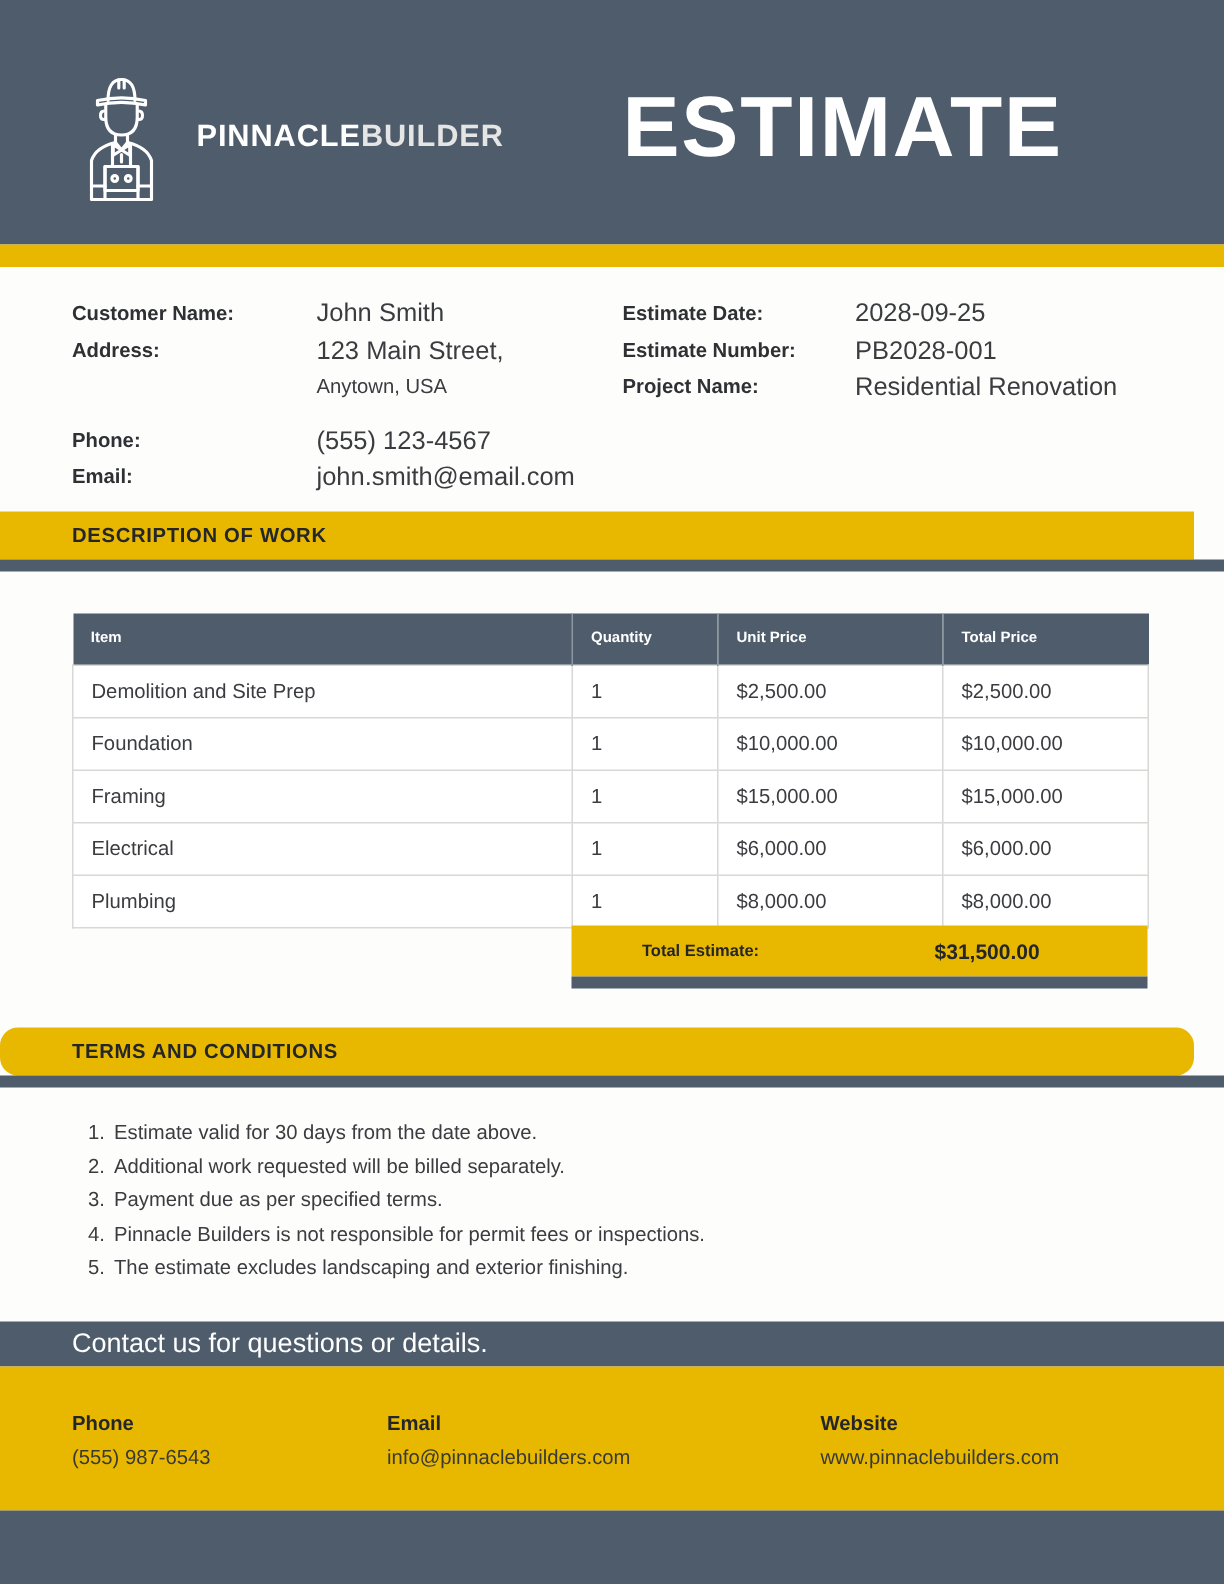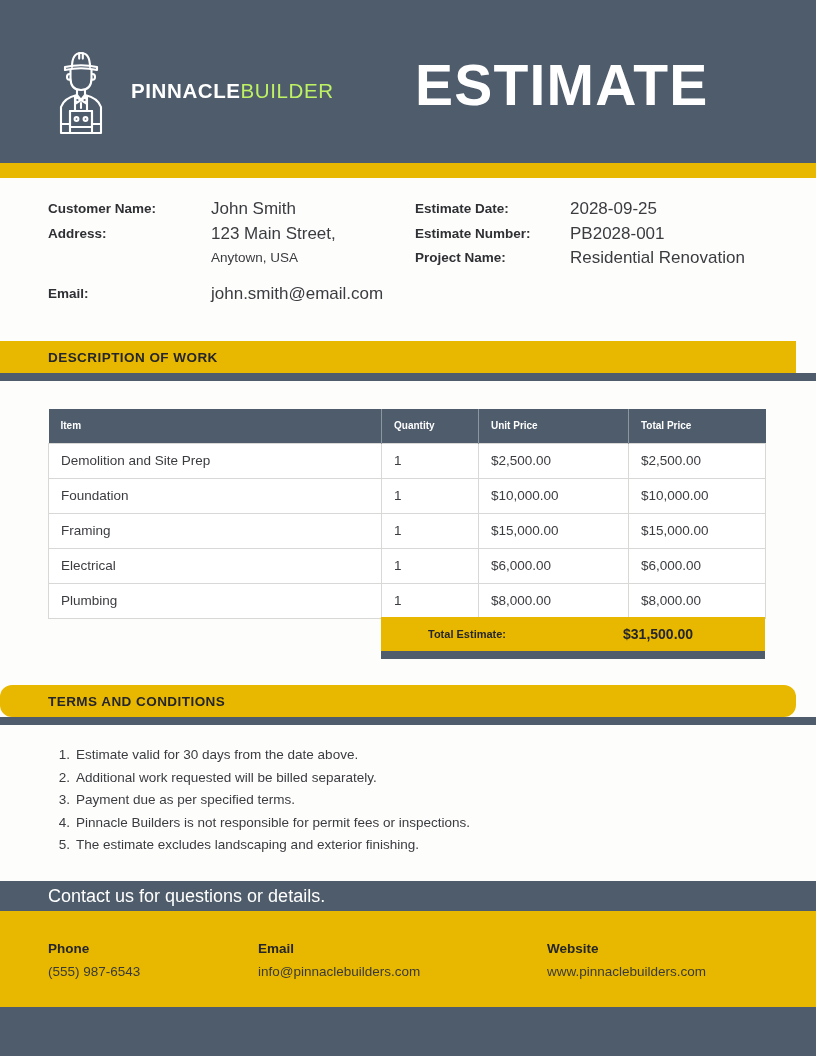--- a/index.html
+++ b/index.html
@@ -39,21 +39,21 @@
   .worker-icon { width: 66px; height: 92px; display: block; }
 
   .brand-text {
     font-size: 20.5px;
     letter-spacing: 0.6px;
     color: #ffffff;
     white-space: nowrap;
     line-height: 1;
   }
   .brand-strong { font-weight: bold; }
-  .brand-light  { font-weight: 400; color: #bef264; }
+  .brand-light  { font-weight: 700; color: #e5e5e5; }
 
   .doc-title {
     position: absolute;
     left: 415px; top: 57px;
     font-size: 57px;
     font-weight: bold;
     letter-spacing: 1.2px;
     color: #ffffff;
     line-height: 1;
   }
@@ -312,20 +312,24 @@
       </div>
       <div class="meta-row">
         <span class="meta-label">Address:</span>
         <span class="meta-value">123 Main Street,</span>
       </div>
       <div class="meta-row">
         <span class="meta-label"></span>
         <span class="addr-line2">Anytown, USA</span>
       </div>
       <div class="meta-spacer"></div>
+      <div class="meta-row">
+        <span class="meta-label">Phone:</span>
+        <span class="meta-value">(555) 123-4567</span>
+      </div>
       <div class="meta-row">
         <span class="meta-label">Email:</span>
         <span class="meta-value">john.smith@email.com</span>
       </div>
     </div>
 
     <div class="meta-col-right">
       <div class="meta-row">
         <span class="meta-label">Estimate Date:</span>
         <span class="meta-value">2028-09-25</span>

